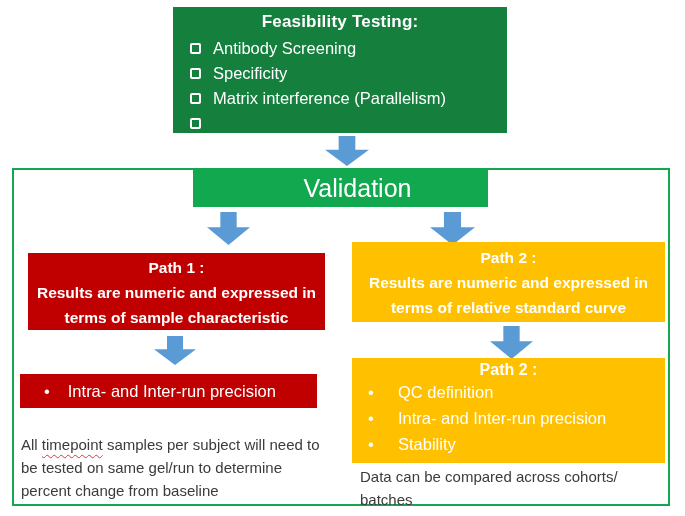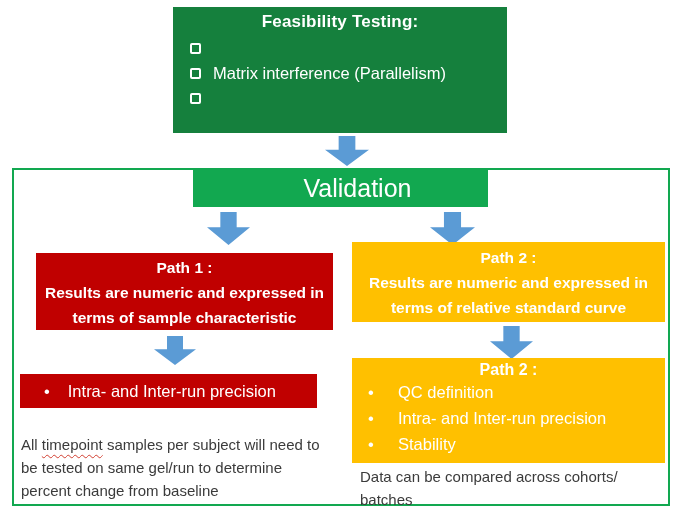--- a/index.html
+++ b/index.html
@@ -79,21 +79,21 @@
   
   .path-box {
     position: absolute;
     color: #ffffff;
     text-align: center;
     font-weight: 700;
     font-size: 15.5px;
     line-height: 25px;
   }
   .path1-box {
-    left: 36px; top: 253px;
+    left: 28px; top: 253px;
     width: 297px; height: 77px;
     background: #C00000;
     padding-top: 2px;
   }
   .path2-box {
     left: 352px; top: 242px;
     width: 313px; height: 80px;
     background: #FFC000;
     padding-top: 3px;
   }
@@ -155,20 +155,25 @@
 </head>
 <body>
 
 <div class="canvas">
 
   <div class="feasibility-box">
     <div class="feasibility-title">Feasibility Testing:</div>
     <div class="feasibility-list">
       <div class="check-item">
         <span class="checkbox"></span>
+        <span>Antibody Screening</span>
+      </div>
+      <div class="check-item">
+        <span class="checkbox"></span>
+        <span>Specificity</span>
       </div>
       <div class="check-item">
         <span class="checkbox"></span>
         <span>Matrix interference (Parallelism)</span>
       </div>
       <div class="check-item">
         <span class="checkbox"></span>
       </div>
     </div>
   </div>

